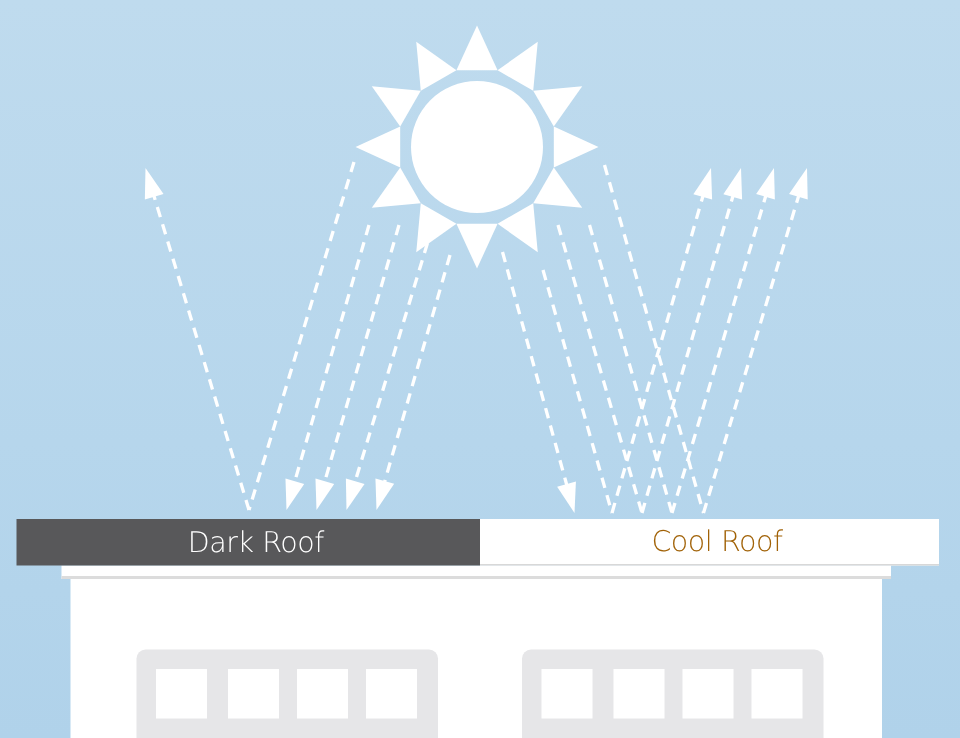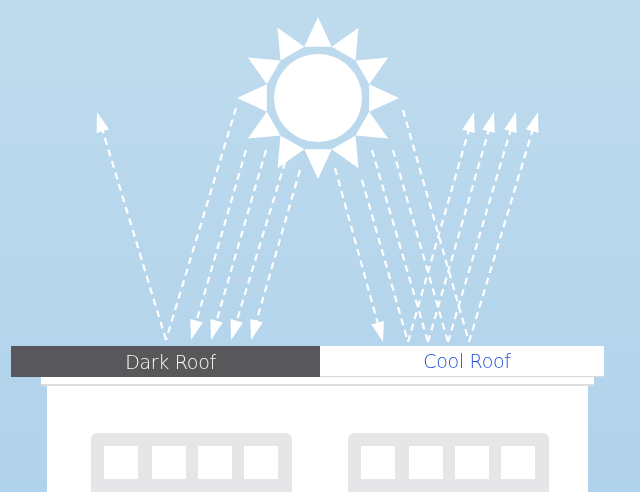--- a/index.html
+++ b/index.html
@@ -10,21 +10,21 @@
     }
     #scene { position: absolute; left: 0; top: 0; width: 640px; height: 492px; }
     .roof {
       position: absolute; top: 346px; height: 31px; box-sizing: border-box;
       display: flex; align-items: center; justify-content: center;
       font-family: "DejaVu Sans", sans-serif; font-size: 19px; font-weight: 300;
       letter-spacing: -0.3px;
       padding-left: 10px;
     }
     .roof-dark { left: 11px; width: 309px; background: #58585a; color: #ffffff; }
-    .roof-cool { left: 320px; width: 284px; background: #ffffff; color: #1d4ed8; border-bottom: 1px solid #d8d8d8; }
+    .roof-cool { left: 320px; width: 306px; background: #ffffff; color: #a16207; border-bottom: 1px solid #d8d8d8; }
     .ledge {
       position: absolute; left: 41px; top: 377px; width: 553px; height: 9px;
       background: #ffffff; border-bottom: 2px solid #dcdcdc; box-sizing: border-box;
     }
     .building {
       position: absolute; left: 47px; top: 386px; width: 541px; height: 106px;
       background: #ffffff;
     }
     .window-group {
       position: absolute; top: 47px; height: 70px; width: 201px;

